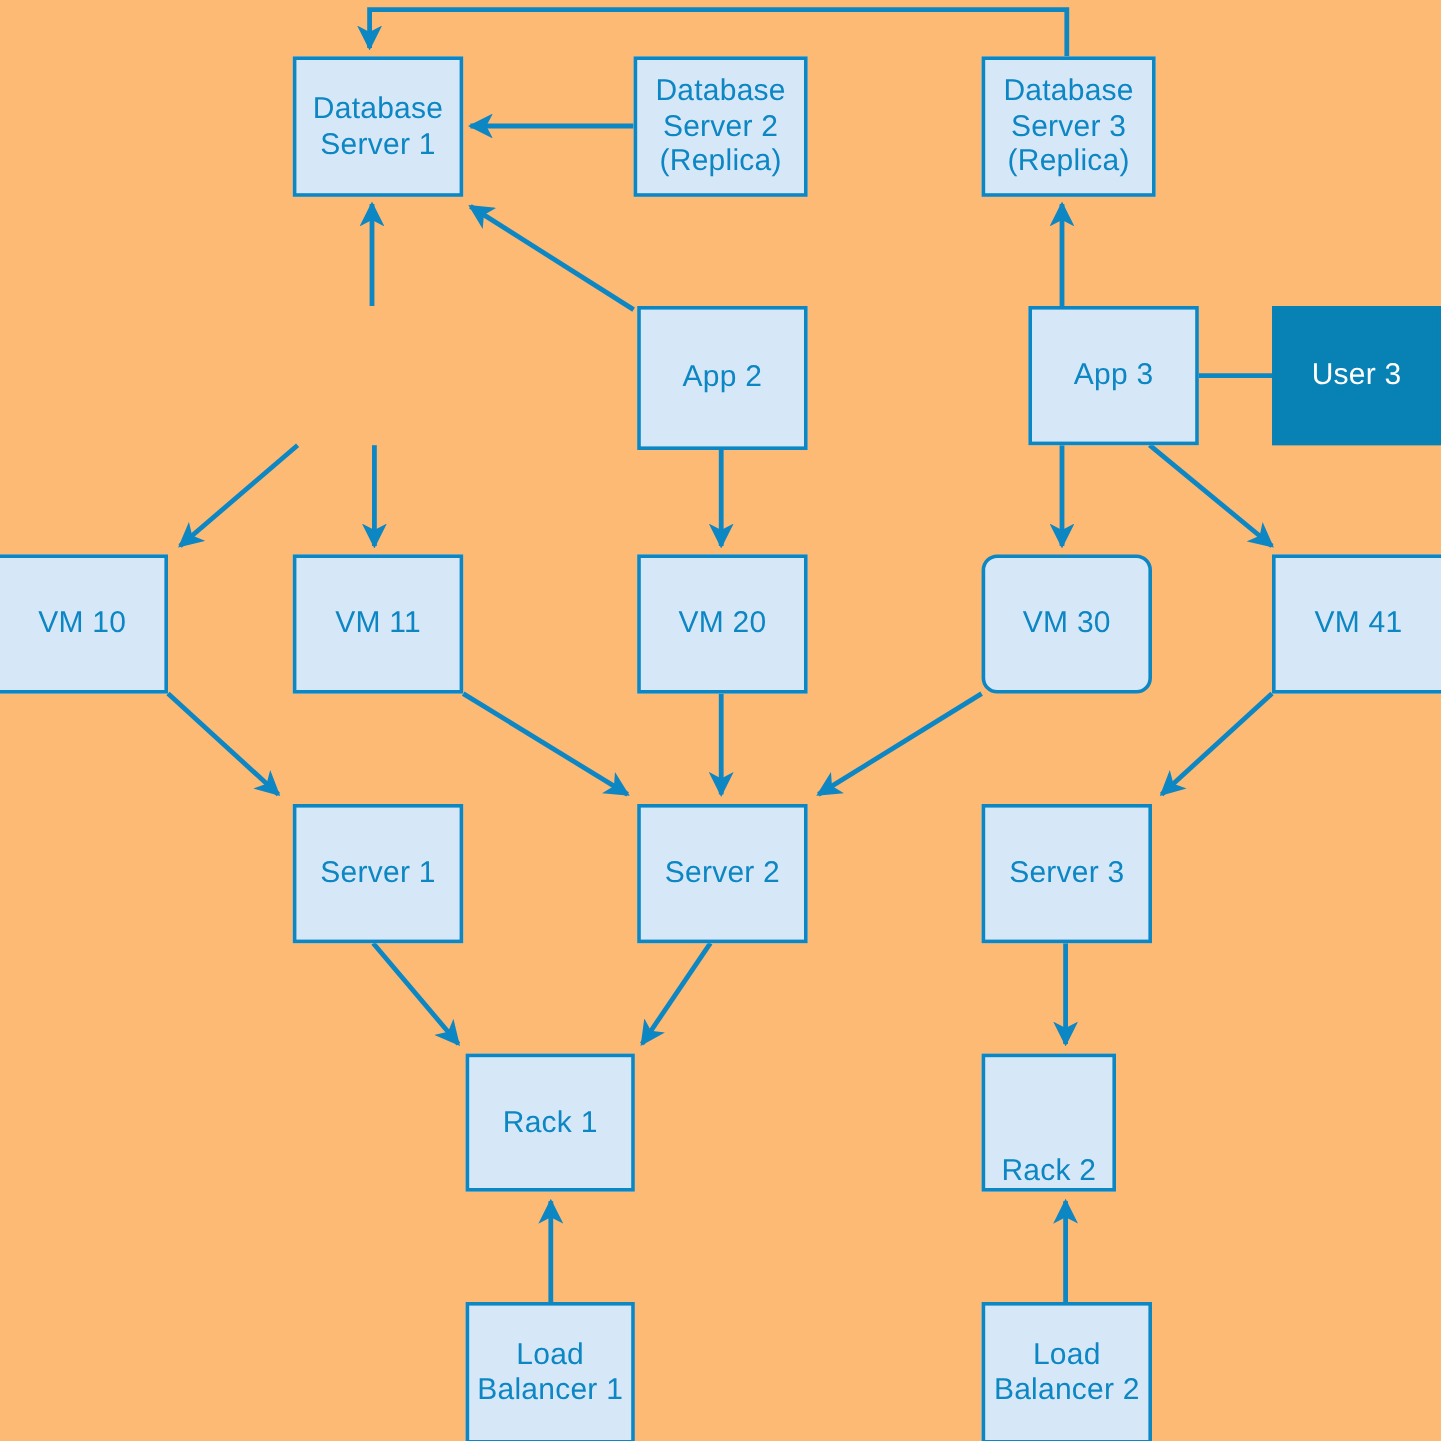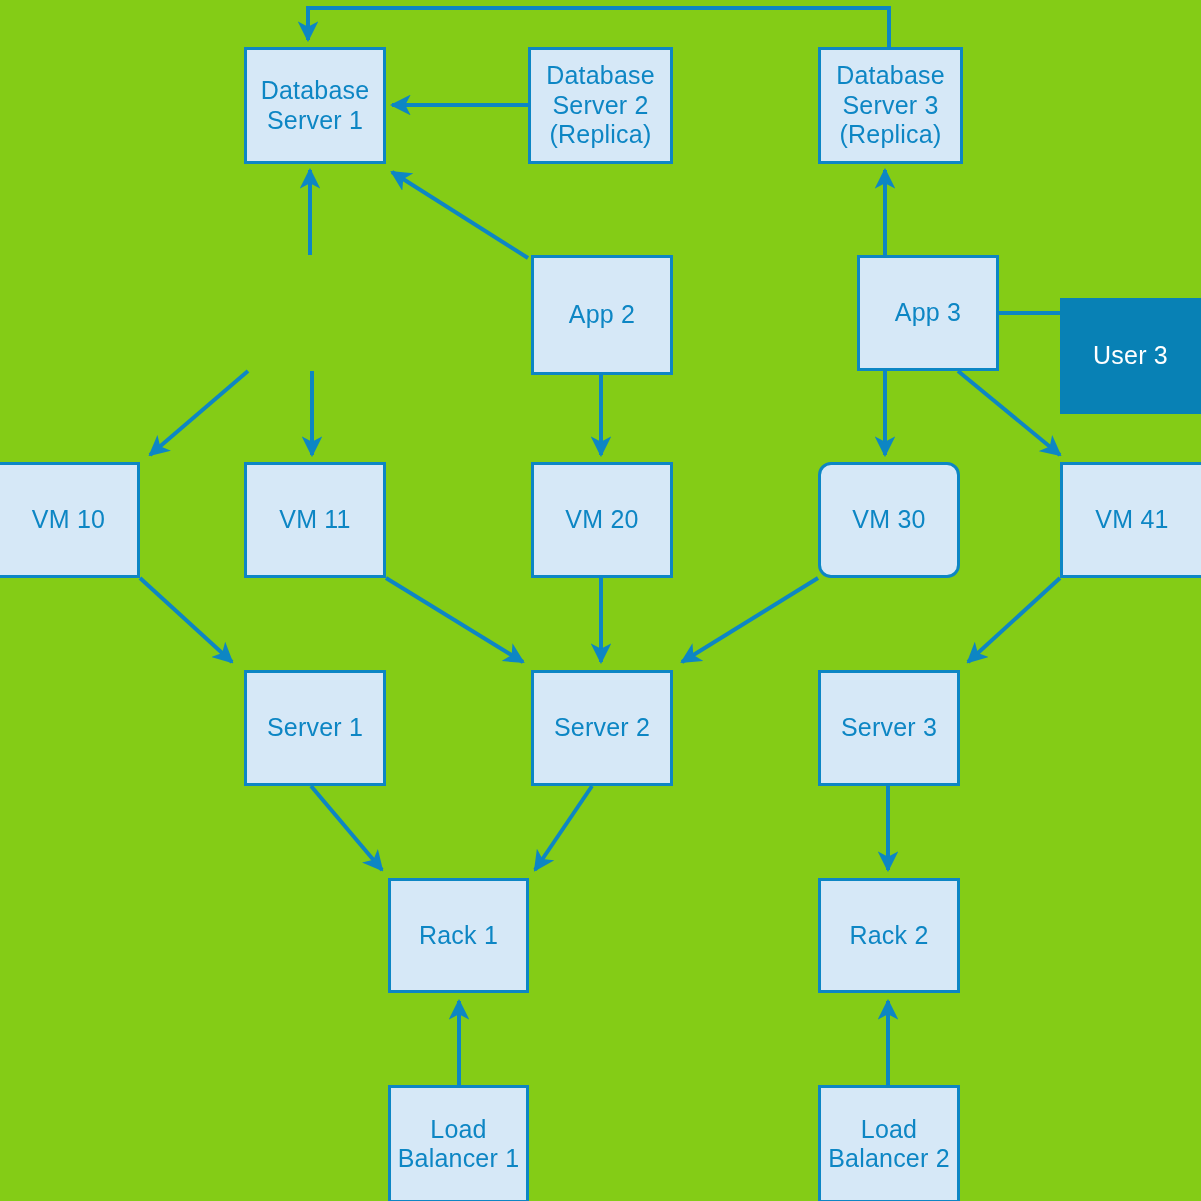--- a/index.html
+++ b/index.html
@@ -4,21 +4,21 @@
 <style>
   html, body {
     margin: 0;
     padding: 0;
     background: #ffffff;
   }
   #canvas {
     position: relative;
     width: 1201px;
     height: 1201px;
-    background: #84cc16;
+    background: #fdba74;
     overflow: hidden;
     font-family: "Liberation Sans", sans-serif;
   }
   #edges {
     position: absolute;
     left: 0;
     top: 0;
     width: 1201px;
     height: 1201px;
     pointer-events: none;
@@ -87,28 +87,28 @@
 <div class="node" style="left: 244px; top: 47px; width: 142px; height: 117px;"><span class="node-label">Database
 Server 1</span></div>
     <div class="node" style="left: 528px; top: 47px; width: 145px; height: 117px;"><span class="node-label">Database
 Server 2
 (Replica)</span></div>
     <div class="node" style="left: 818px; top: 47px; width: 145px; height: 117px;"><span class="node-label">Database
 Server 3
 (Replica)</span></div>
     <div class="node" style="left: 531px; top: 255px; width: 142px; height: 120px;"><span class="node-label">App 2</span></div>
     <div class="node" style="left: 818px; top: 255px; width: 142px; height: 116px; margin-left: 39px;"><span class="node-label">App 3</span></div>
-    <div class="node actor" style="left: 1060px; top: 255px; width: 141px; height: 116px; margin-top: 43px;"><span class="node-label">User 3</span></div>
+    <div class="node actor" style="left: 1060px; top: 255px; width: 141px; height: 116px;"><span class="node-label">User 3</span></div>
     <div class="node" style="left: -3px; top: 462px; width: 143px; height: 116px;"><span class="node-label">VM 10</span></div>
     <div class="node" style="left: 244px; top: 462px; width: 142px; height: 116px;"><span class="node-label">VM 11</span></div>
     <div class="node" style="left: 531px; top: 462px; width: 142px; height: 116px;"><span class="node-label">VM 20</span></div>
     <div class="node" style="left: 818px; top: 462px; width: 142px; height: 116px; border-radius: 13px;"><span class="node-label">VM 30</span></div>
     <div class="node" style="left: 1060px; top: 462px; width: 144px; height: 116px;"><span class="node-label">VM 41</span></div>
     <div class="node" style="left: 244px; top: 670px; width: 142px; height: 116px;"><span class="node-label">Server 1</span></div>
     <div class="node" style="left: 531px; top: 670px; width: 142px; height: 116px;"><span class="node-label">Server 2</span></div>
     <div class="node" style="left: 818px; top: 670px; width: 142px; height: 116px;"><span class="node-label">Server 3</span></div>
     <div class="node" style="left: 388px; top: 878px; width: 141px; height: 115px;"><span class="node-label">Rack 1</span></div>
-    <div class="node" style="left: 818px; top: 878px; width: 142px; height: 115px;"><span class="node-label">Rack 2</span></div>
+    <div class="node" style="left: 818px; top: 878px; width: 112px; height: 115px; align-items: flex-end;"><span class="node-label">Rack 2</span></div>
     <div class="node" style="left: 388px; top: 1085px; width: 141px; height: 118px;"><span class="node-label">Load
 Balancer 1</span></div>
     <div class="node" style="left: 818px; top: 1085px; width: 142px; height: 118px;"><span class="node-label">Load
 Balancer 2</span></div>
   </div>
 
 </body></html>

